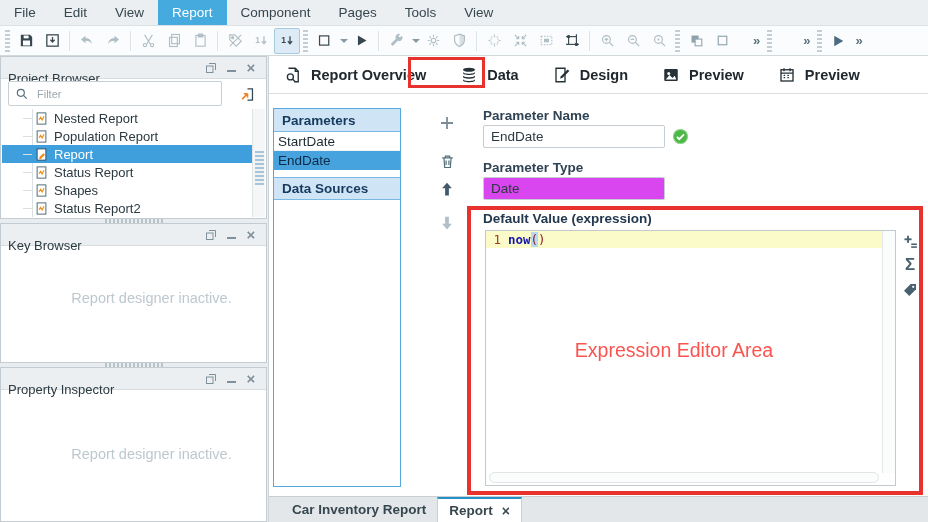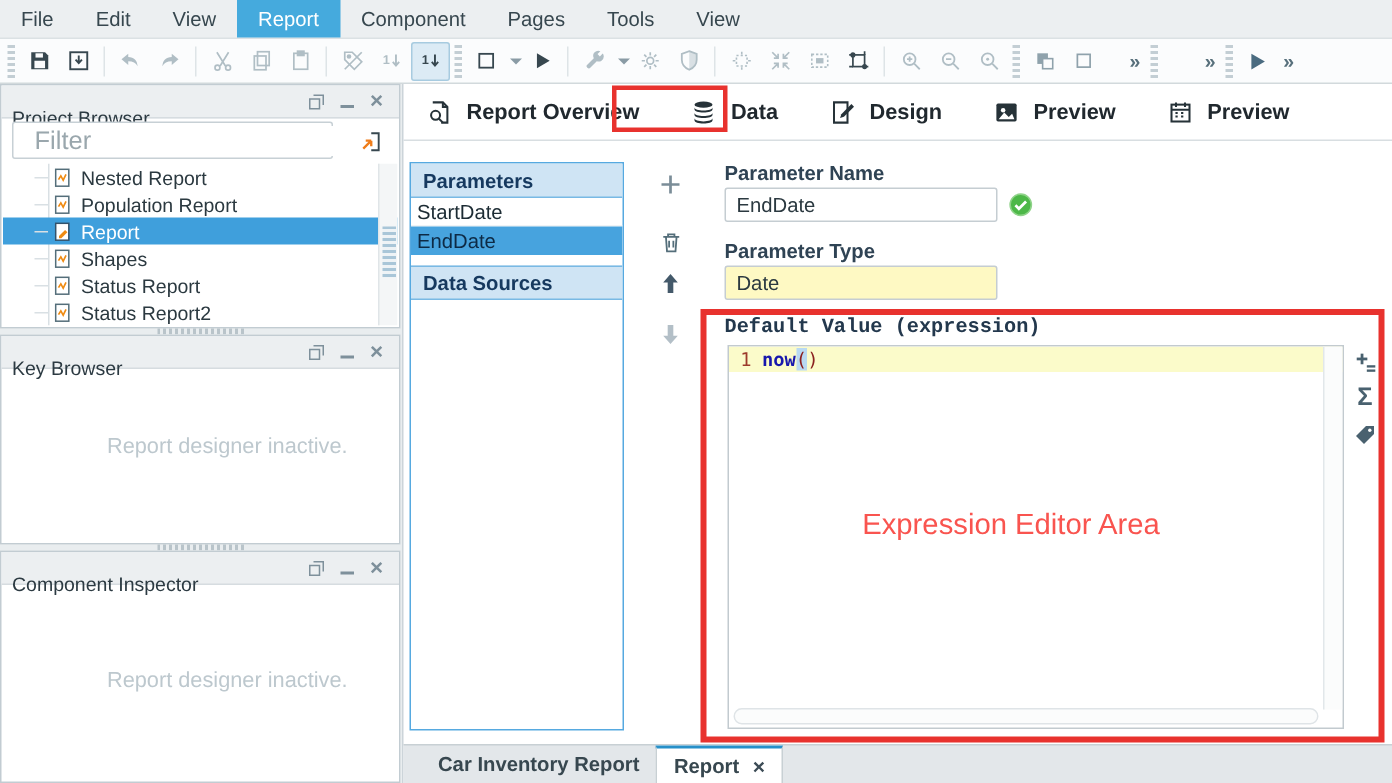--- a/index.html
+++ b/index.html
@@ -44,21 +44,21 @@
   .empty-msg { position:absolute; left:0; right:0; text-align:center;
                color:#bdc8ce; font-size:14.5px;padding-left:36px; }
   .hsplit { position:absolute; left:0; width:267px; height:4px; display:flex; justify-content:center; align-items:center; }
   .hsplit span { width:58px; height:4px;
                  background:repeating-linear-gradient(90deg,#b9c4ca 0 2px,transparent 2px 4px); }
 
   
   .filter-row { position:absolute; left:7px; top:24px; width:252px; height:26px; }
   .filter-box { position:absolute; left:0; top:0; width:214px; height:25px; border:1px solid #c7d0d5;
                 border-radius:2px; background:#fff; display:flex; align-items:center; padding:0 6px; }
-  .filter-box input { border:none; outline:none; flex:1; font-size:17px; font-family:"Liberation Sans",sans-serif;
+  .filter-box input { border:none; outline:none; flex:1; font-size:11px; font-family:"Liberation Sans",sans-serif;
                       color:#000000; }
   .filter-box input::placeholder { color:#9aa7ad; }
   .link-btn { position:absolute; right:0; top:1px; width:25px; height:24px; display:flex; align-items:center; justify-content:center; }
 
   
   .tree { position:absolute; left:1px; right:1px; top:52px; bottom:1px; overflow:hidden; background:#fff; }
   .tree-vline { position:absolute; left:30px; top:0; bottom:0; width:1px; background:#d9e0e4; }
   .trow { position:relative; height:18px; display:flex; align-items:center; padding-left:21px; font-size:13px; color:#2b3940; }
   .trow .stub { width:9px; height:1px; background:#d9e0e4; margin-right:2px; flex:0 0 auto; }
   .trow svg { flex:0 0 auto; margin-right:5px; }
@@ -76,38 +76,38 @@
   .main { position:absolute; left:268px; top:56px; width:660px; height:466px; background:#fff;
           border-left:1px solid #ccd4d9; }
   .tabstrip { position:absolute; left:0; top:0; width:716px; height:38px; border-bottom:1px solid #d8dee1;
               display:flex; align-items:center; padding-left:15px; gap:34px; }
   .mtab { display:flex; align-items:center; gap:9px; font-size:14.5px; font-weight:bold; color:#20282e; }
   .mtab svg { display:block; color:#263238; }
 
   .redbox { position:absolute; border:3px solid #e8322e; pointer-events:none; z-index:30; }
 
   
-  .params { position:absolute; left:4px; top:52px; width:143px; height:379px;
+  .params { position:absolute; left:4px; top:52px; width:128px; height:379px;
             border:1px solid #56a9e0; background:#fff; overflow:hidden; }
   .phead { height:23px; background:#cfe4f4; color:#16395f; font-weight:bold; font-size:13.5px;
            display:flex; align-items:center; padding-left:8px; border-bottom:1px solid #79b9e4; }
   .phead.bordered { border-top:1px solid #79b9e4; }
   .prow { height:19px; display:flex; align-items:center; padding-left:4px; font-size:13.5px; color:#1c2b33;
           border-bottom:1px solid #f0f3f5; }
   .prow.selected { background:#47a3de; color:#0d2a45; border-bottom-color:#47a3de; }
   .pspace { height:7px; }
 
   .pact { position:absolute; width:22px; height:22px; display:flex; align-items:center; justify-content:center; }
 
   
   .flabel { position:absolute; font-size:13.5px; font-weight:bold; color:#2f4354; }
   .ftext  { position:absolute; width:182px; height:23px; border:1px solid #c5cdd2; border-radius:2px;
             background:#fff; font-size:13.5px; font-family:"Liberation Sans",sans-serif; color:#2b3940; padding:0 7px; }
   .fselect{ position:absolute; width:182px; height:23px; border:1px solid #c5cdd2; border-radius:2px;
-            background:#fef9c3; display:flex; align-items:center; padding:0 7px; font-size:13.5px; color:#2b3940; }
+            background:#d946ef; display:flex; align-items:center; padding:0 7px; font-size:13.5px; color:#2b3940; }
   .fselect .tri-downp { position:absolute; right:8px; top:9px; border-width:6px 5px 0 5px; }
 
   
   .editor { position:absolute; left:216px; top:174px; width:411px; height:256px;
             border:1px solid #c2cacf; background:#fff; overflow:hidden; }
   .eline { height:17px; background:#fbfbca; display:flex; align-items:center;
            font-family:"DejaVu Sans Mono", monospace; font-size:12.5px; padding-left:5px; }
   .eline .lno { color:#9c3a2c; width:10px; margin-right:7px; text-align:right; }
   .eline .fn  { color:#1717ad; font-weight:bold; }
   .eline .po  { color:#8b2121; background:#b9d9f2; }
@@ -416,29 +416,29 @@
             <path d="M8.5 16.5l6.5-6.5 2.5 2.5-6.5 6.5h-2.5z" fill="#ef8b13"></path>
           </svg>
         <span>Report</span>
       </div>
       <div class="trow">
         <span class="stub"></span>
         <svg width="15" height="15" viewBox="0 0 24 24">
             <rect x="5" y="3" width="14" height="18" fill="#fff" stroke="#546e7a" stroke-width="1.6"></rect>
             <path d="M8 14l2.5-4 2.5 4.5 3-6" stroke="#ef8b13" stroke-width="1.8" fill="none"></path>
           </svg>
-        <span>Shapes</span>
+        <span>Status Report</span>
       </div>
       <div class="trow">
         <span class="stub"></span>
         <svg width="15" height="15" viewBox="0 0 24 24">
             <rect x="5" y="3" width="14" height="18" fill="#fff" stroke="#546e7a" stroke-width="1.6"></rect>
             <path d="M8 14l2.5-4 2.5 4.5 3-6" stroke="#ef8b13" stroke-width="1.8" fill="none"></path>
           </svg>
-        <span>Status Report</span>
+        <span>Shapes</span>
       </div>
       <div class="trow">
         <span class="stub"></span>
         <svg width="15" height="15" viewBox="0 0 24 24">
             <rect x="5" y="3" width="14" height="18" fill="#fff" stroke="#546e7a" stroke-width="1.6"></rect>
             <path d="M8 14l2.5-4 2.5 4.5 3-6" stroke="#ef8b13" stroke-width="1.8" fill="none"></path>
           </svg>
         <span>Status Report2</span>
       </div>
       <div class="tscroll">
@@ -477,21 +477,21 @@
     </div>
     <div class="empty-msg" style="top:66px;">Report designer inactive.</div>
   </section>
 
   <div class="hsplit" style="top:363px;">
       <span></span>
     </div>
 
   <section class="panel" style="top:367px; height:155px;">
     <div class="ptitle">
-      <span class="tlabel">Component Inspector</span>
+      <span class="tlabel">Property Inspector</span>
       <span class="wbtn">
         <svg width="12" height="12" viewBox="0 0 24 24">
             <g fill="none" stroke="#7e909b" stroke-width="2">
               <rect x="3" y="8" width="13" height="13"></rect>
               <path d="M8 3h13v13"></path>
             </g>
           </svg>
       </span>
       <span class="wbtn minbar">
           <span></span>
@@ -593,21 +593,21 @@
         <circle cx="12" cy="12" r="10" fill="none" stroke="#8fd389" stroke-width="1.5"></circle>
         <path d="M7 12.5l3.2 3.2L17 9" stroke="#fff" stroke-width="2.6" fill="none"></path>
       </svg>
 
     <div class="flabel" style="left:214px; top:104px;">Parameter Type</div>
     <div class="fselect" style="left:214px; top:121px;">
       <span>Date</span>
       <span class="tri-downp"></span>
     </div>
 
-    <div class="flabel" style="left:214px; top:155px; color:#23384d;font-family:Liberation Mono, monospace;">Default Value (expression)</div>
+    <div class="flabel" style="left:214px; top:155px; color:#23384d;">Default Value (expression)</div>
 
     <div class="editor">
       <div class="eline">
         <span class="lno">1</span>
           <span class="fn">now</span>
           <span class="po">(</span>
           <span class="pc">)</span>
       </div>
       <div class="evscroll">
         <div class="arr" style="top:1px;">

